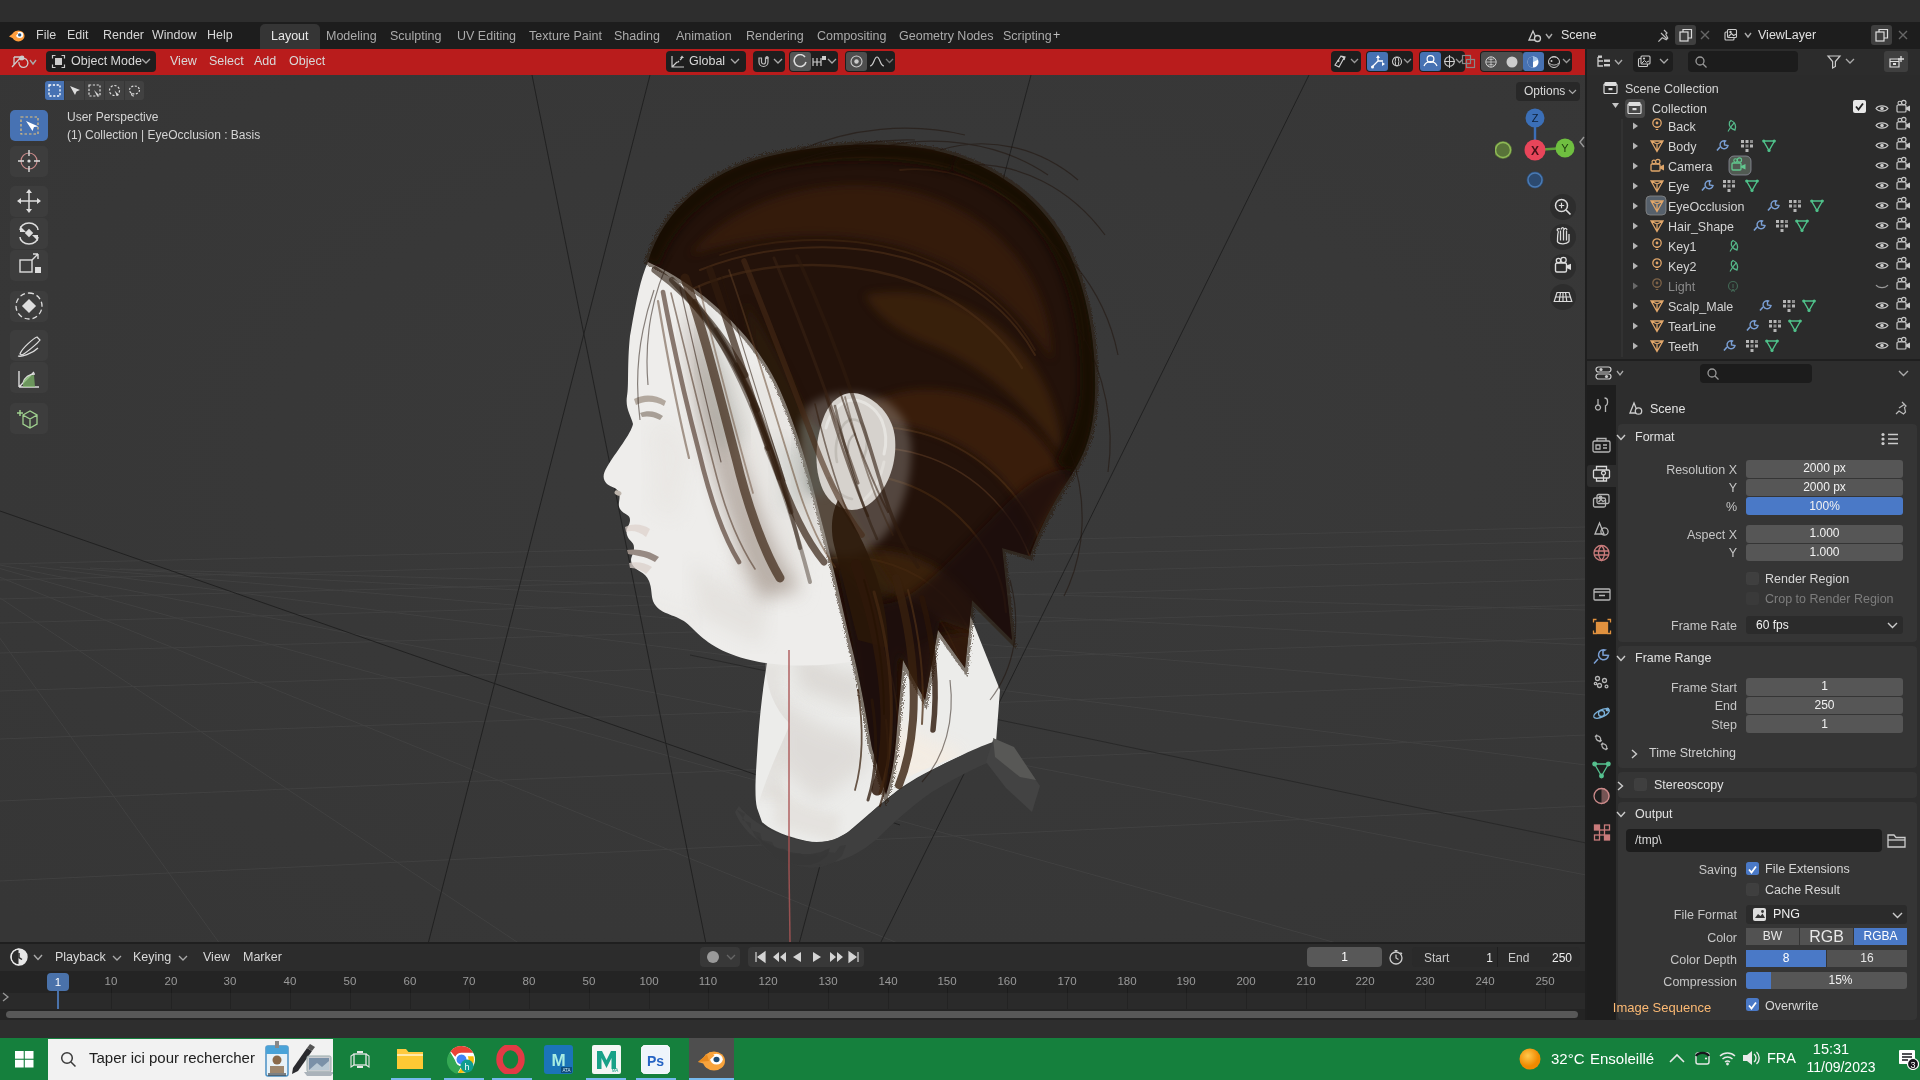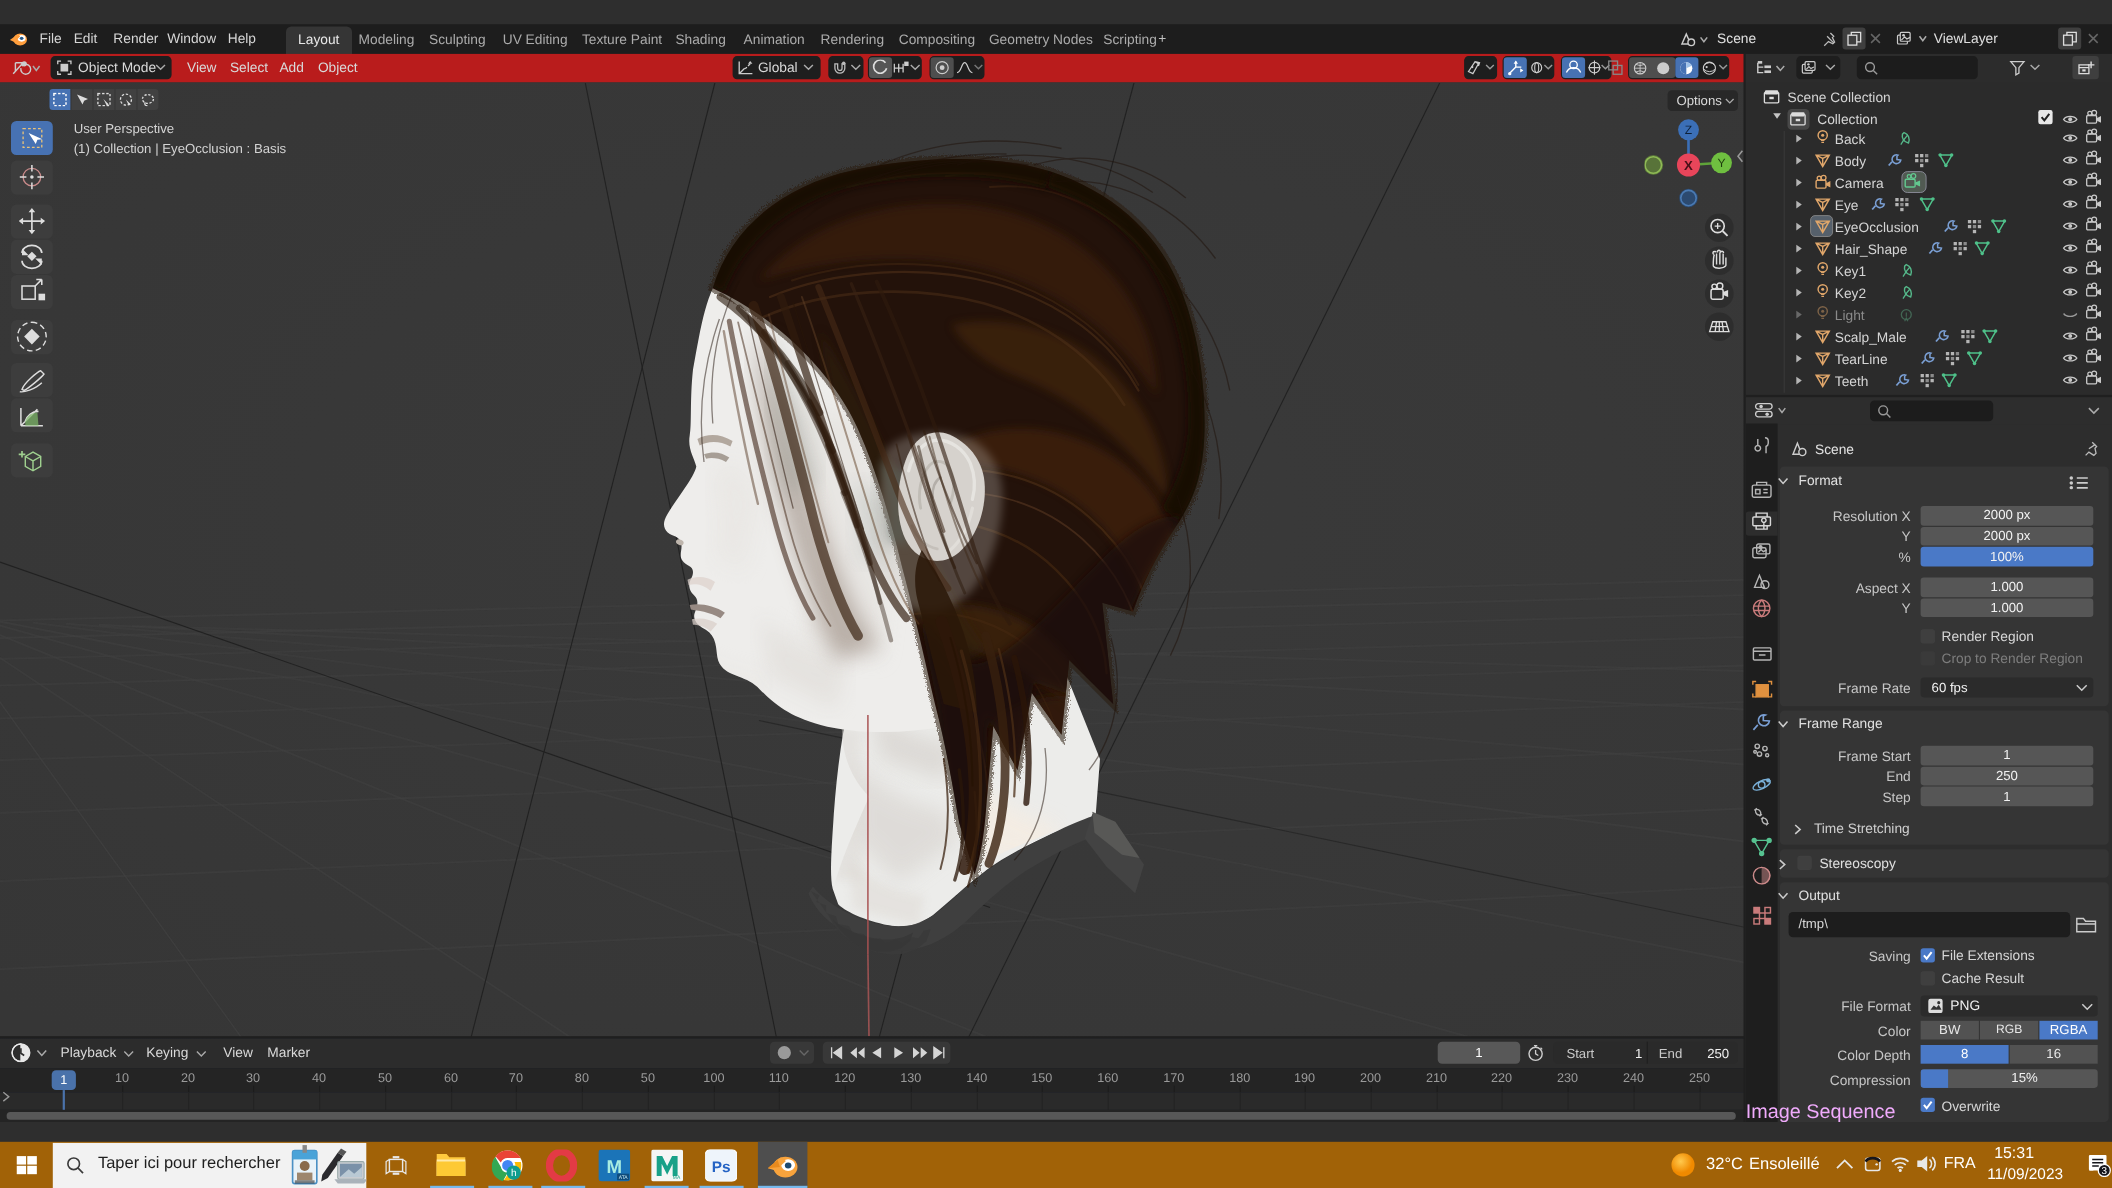--- a/index.html
+++ b/index.html
@@ -30,21 +30,21 @@
 #ptabs{position:absolute;left:0;top:24px;width:29px;height:635px;background:#1e1e1e}
 
 #timeline{left:0;top:944px;width:1586px;height:76px;background:#0f172a}
 #ruler{position:absolute;left:0;top:27px;width:1586px;height:22px;background:#242424}
 #track{position:absolute;left:0;top:49px;width:1586px;height:16px;background:#2a2a2a}
 #tscroll{position:absolute;left:0;top:65px;width:1586px;height:11px;background:#242424}
 .fnum{position:absolute;top:4px;font-size:11.5px;color:#9a9a9a;transform:translateX(-50%)}
 
 #statusbar{left:0;top:1020px;width:1920px;height:18px;background:#202020;color:#999;font-size:12px}
 
-#taskbar{left:0;top:1038px;width:1920px;height:42px;background:#a16207;color:#eee}
+#taskbar{left:0;top:1038px;width:1920px;height:42px;background:#15803d;color:#eee}
 #searchbox{position:absolute;left:48px;top:1px;width:285px;height:41px;background:#f2f2f2;color:#333}
 </style></head>
 <body>
 <div id="stage">
 
 
 <div class="abs" id="topbar">
   <svg class="abs" style="left:9px;top:6px" width="16" height="15" viewBox="0 0 18 15">
         <ellipse cx="10.5" cy="8" rx="7" ry="6.2" fill="#ff9e3d"></ellipse>
         <ellipse cx="12" cy="6.8" rx="4" ry="3.4" fill="#fff"></ellipse>
@@ -1013,32 +1013,32 @@
           <rect x="1" y="1" width="13" height="13" rx="2" fill="#ddd"></rect>
           <path d="M3 11 l3-4 l2.5 2 l2-2.5 L13 11 z" fill="#333"></path>
           <circle cx="10.5" cy="4.5" r="1.4" fill="#333"></circle>
         </svg>
   <div class="abs" style="left:186px;top:546px;font-size:12.5px;color:#f0f0f0">PNG</div>
   <svg class="abs" style="left:305px;top:551px" width="11" height="8">
           <path d="M1 1 l4.5 4.5 L10 1" fill="none" stroke="#ccc" stroke-width="1.4"></path>
         </svg>
   <div class="abs" style="left:0;top:570px;width:150px;text-align:right;font-size:12.5px;color:#c6c6c6">Color</div>
   <div class="abs" style="left:159px;top:567px;width:53px;height:17px;background:#525252;border-radius:0px;color:#e8e8e8;font-size:12px;text-align:center;line-height:17px">BW</div>
-  <div class="abs" style="left:213px;top:567px;width:53px;height:17px;background:#525252;border-radius:0px;color:#e8e8e8;font-size:11px;text-align:center;line-height:17px">RGB</div>
+  <div class="abs" style="left:213px;top:567px;width:53px;height:17px;background:#525252;border-radius:0px;color:#e8e8e8;font-size:16px;text-align:center;line-height:17px">RGB</div>
   <div class="abs" style="left:267px;top:567px;width:53px;height:17px;background:#4a79c7;border-radius:0px;color:#fff;font-size:12px;text-align:center;line-height:17px">RGBA</div>
   <style>#pbody div{line-height:inherit}</style>
   <div class="abs" style="left:0;top:592px;width:150px;text-align:right;font-size:12.5px;color:#c6c6c6">Color Depth</div>
   <div class="abs" style="left:159px;top:589px;width:80px;height:17px;background:#4a79c7;border-radius:0px;color:#fff;font-size:12px;text-align:center;line-height:17px">8</div>
   <div class="abs" style="left:240px;top:589px;width:80px;height:17px;background:#525252;border-radius:0px;color:#e8e8e8;font-size:12px;text-align:center;line-height:17px">16</div>
   <div class="abs" style="left:0;top:614px;width:150px;text-align:right;font-size:12.5px;color:#c6c6c6">Compression</div>
   <div class="abs" style="left:159px;top:611px;width:161px;height:17px;background:#565656;border-radius:3px;overflow:hidden">
           <div class="abs" style="left:0;top:0;width:25px;height:17px;background:#4a79c7"></div>
           <div class="abs" style="left:0;top:0;width:189px;text-align:center;font-size:12px;color:#f2f2f2;line-height:17px">15%</div>
         </div>
-  <div class="abs" style="left:0;top:639px;width:150px;text-align:left;font-size:18px;color:#f0abfc">Image Sequence</div>
+  <div class="abs" style="left:0;top:639px;width:150px;text-align:center;font-size:13px;color:#fdba74">Image Sequence</div>
   <div class="abs" style="left:159px;top:637px;width:13px;height:13px;background:#4a79c7;border-radius:2.5px"><svg width="13" height="13">
             <path d="M3 6.5 l2.5 3 l4.5 -6" fill="none" stroke="#fff" stroke-width="1.8"></path>
           </svg></div>
   <div class="abs" style="left:178px;top:638px;font-size:12.5px;color:#d6d6d6">Overwrite</div>
       </div>
 </div>
 
 <div class="abs" id="timeline">
       <div class="abs" style="left:0;top:0;width:1586px;height:27px;background:#2c2c2c"></div>
   <svg class="abs" style="left:10px;top:4px" width="34" height="18" viewBox="0 0 34 18">

